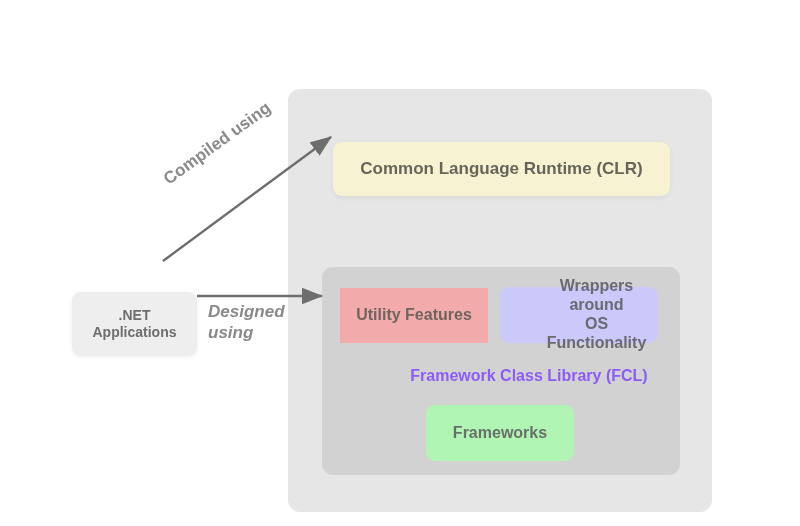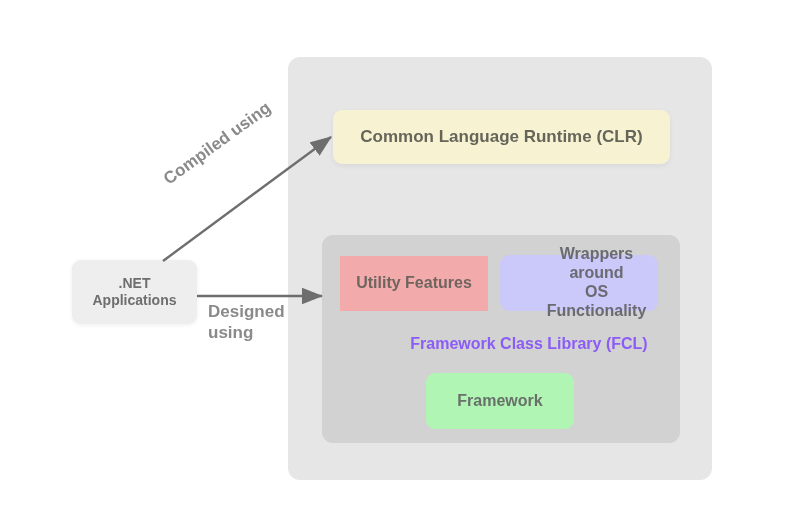--- a/index.html
+++ b/index.html
@@ -20,20 +20,21 @@
   .box {
     position: absolute;
     box-sizing: border-box;
     display: flex;
     align-items: center;
     justify-content: center;
     text-align: center;
     font-weight: bold;
     line-height: 1.18;
     color: #6b6b6b;
+    margin-top: 32px;
   }
 
   
   #platform-container {
     left: 288px;
     top: 57px;
     width: 424px;
     height: 423px;
     background: #e6e6e6;
     border-radius: 12px;
@@ -143,41 +144,42 @@
     font-size: 17px;
     transform: rotate(-36deg);
     transform-origin: left top;
   }
   #designed-using-label {
     left: 208px;
     top: 301px;
     font-size: 17px;
     line-height: 1.25;
     color: #8a8a8a;
+    font-style: italic;
   }
 </style>
 </head>
 <body>
 
 <div id="canvas">
 
   <div class="box" id="platform-container"></div>
 
   <div class="box" id="clr-box">Common Language Runtime (CLR)</div>
 
   <div class="box" id="fcl-container"></div>
 
   <div class="box" id="fcl-label">Framework Class Library (FCL)</div>
 
   <div class="box" id="utility-features-box">Utility Features</div>
 
   <div class="box" id="wrappers-box" style="white-space: pre-line;">Wrappers around
 OS Functionality</div>
 
-  <div class="box" id="frameworks-box">Framework</div>
+  <div class="box" id="frameworks-box">Frameworks</div>
 
   <div class="box" id="dotnet-apps-box" style="white-space: pre-line;">.NET
 Applications</div>
 
   <svg id="arrow-layer" viewBox="0 0 800 526" width="800" height="526">
     <defs>
       <marker id="arrowhead" markerWidth="9" markerHeight="7" refX="8.5" refY="3.5" orient="auto" markerUnits="strokeWidth">
         <polygon points="0 0, 9 3.5, 0 7" fill="#6e6e6e"></polygon>
       </marker>
     </defs>

